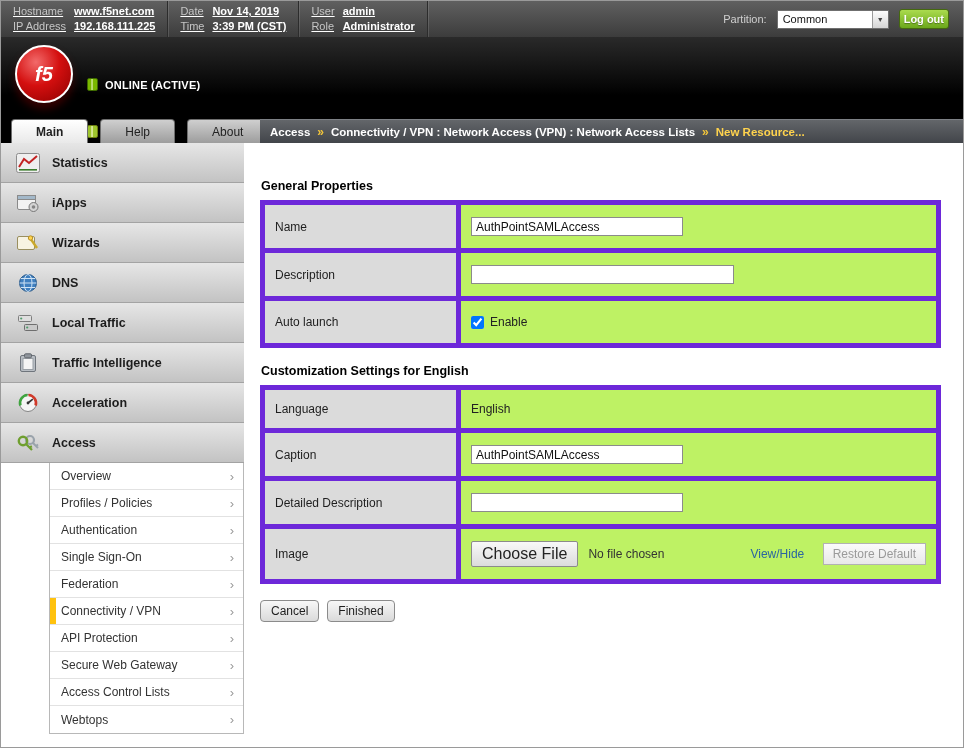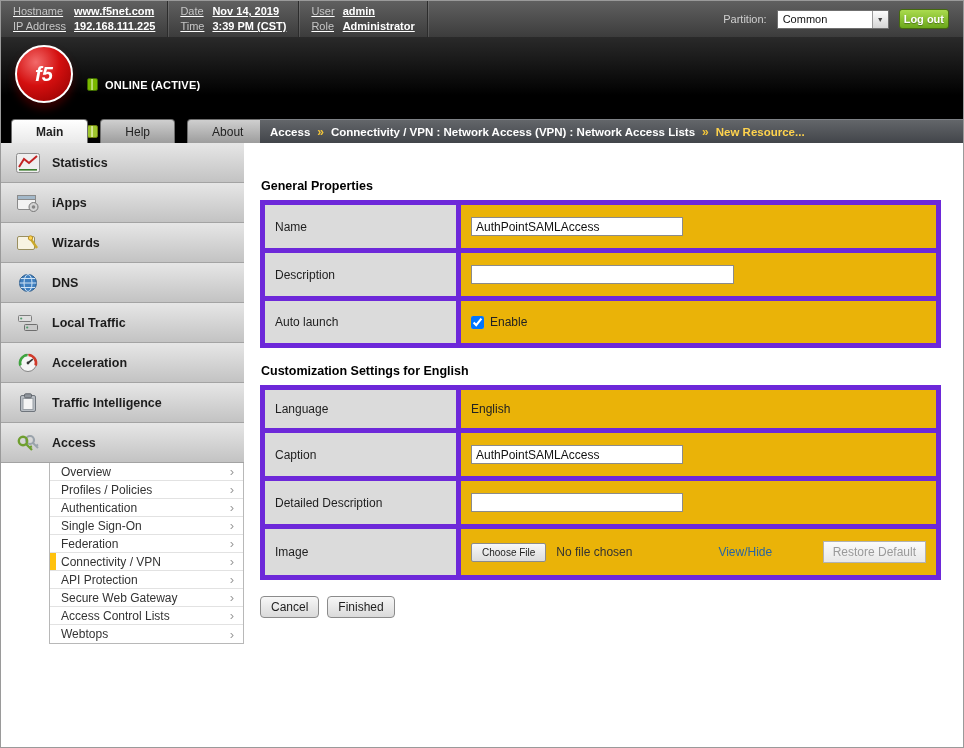--- a/index.html
+++ b/index.html
@@ -126,21 +126,21 @@
     cursor: pointer;
   }
   .side-icon { width: 26px; display: flex; justify-content: center; }
   .submenu {
     margin-left: 48px; width: 195px;
     background: #fff;
     border: 1px solid #b8b8b8; border-top: none;
   }
   .submenu-item {
     position: relative;
-    height: 18px;
+    height: 27px;
     display: flex; align-items: center; justify-content: space-between;
     padding: 0 9px 0 11px;
     border-bottom: 1px solid #e2e2e2;
     font-size: 12px; color: #333;
     cursor: pointer;
   }
   .submenu-item:last-child { border-bottom: none; }
   .submenu-item.active::before {
     content: ""; position: absolute; left: 0; top: 0; bottom: 0; width: 6px;
     background: #ffc20e;
@@ -157,37 +157,37 @@
     border: 1px solid #adadad;
   }
   table.ptable td { border: 5px solid #6d28d9; font-size: 12px; }
   td.label-cell {
     width: 196px;
     background: #dbdbdb;
     padding: 8px 10px;
     color: #1e1e1e;
     border-right: 1px solid #9f9f9f;
   }
-  td.value-cell { background: #eab308; padding: 12px 10px; color: #222; }
+  td.value-cell { background: #bef264; padding: 12px 10px; color: #222; }
   .txt {
     height: 19px; border: 1px solid #8b8b8b;
     font-size: 12px; padding: 1px 4px;
     font-family: inherit; background: #fff; color: #111;
   }
   .w-name { width: 212px; }
   .w-desc { width: 263px; }
   .check-wrap { display: flex; align-items: center; gap: 6px; padding: 2px 0; }
   .check-wrap input { width: 13px; height: 13px; }
 
   .file-row { display: flex; align-items: center; gap: 10px; }
   .choose-file-btn {
     background: linear-gradient(#f8f8f8, #dcdcdc);
     border: 1px solid #8b8b8b;
     border-radius: 2px;
-    font-size: 10px; color: #222;
+    font-size: 16px; color: #222;
     padding: 3px 10px;
     font-family: inherit;
     cursor: pointer;
   }
   .no-file { font-size: 12px; color: #333; }
   .view-hide { color: #2a65a0; font-size: 12px; margin-left: 76px; text-decoration: none; cursor: pointer; }
   .restore-btn {
     margin-left: auto;
     background: linear-gradient(#fbfbfb, #e8e8e8);
     border: 1px solid #b2b2b2;
@@ -327,44 +327,44 @@
             <rect x="8.5" y="11.5" width="13" height="6" rx="1" fill="#c9c9c9" stroke="#6e6e6e"></rect>
             <circle cx="5.2" cy="5.5" r="1.1" fill="#4f9a6a"></circle>
             <circle cx="11.2" cy="14.5" r="1.1" fill="#4f9a6a"></circle>
           </svg>
       </span>
       <span>Local Traffic</span>
     </div>
 
     <div class="side-item">
       <span class="side-icon">
+        <svg width="20" height="20" viewBox="0 0 20 20">
+            <rect x="2.5" y="2.5" width="15" height="16" rx="1.5" fill="#b9bec4" stroke="#6f757c"></rect>
+            <rect x="5" y="5.5" width="10" height="11" fill="#f4f4f4" stroke="#9aa0a6"></rect>
+            <rect x="6.5" y="0.8" width="7" height="4" rx="1.2" fill="#8f959c" stroke="#62676d"></rect>
+          </svg>
+      </span>
+      <span>Traffic Intelligence</span>
+    </div>
+
+    <div class="side-item">
+      <span class="side-icon">
         <svg width="22" height="20" viewBox="0 0 22 20">
             <circle cx="11" cy="10" r="8.5" fill="#f5f5f5" stroke="#858585"></circle>
             <path d="M3.4 12.5 A8 8 0 0 1 10.5 2" stroke="#3fa43f" stroke-width="2.6" fill="none"></path>
             <path d="M11.5 2 A8 8 0 0 1 18.6 12.5" stroke="#d03a2a" stroke-width="2.6" fill="none"></path>
             <line x1="11" y1="10" x2="15.8" y2="6.2" stroke="#333" stroke-width="1.6"></line>
             <circle cx="11" cy="10" r="1.4" fill="#333"></circle>
           </svg>
       </span>
       <span>Acceleration</span>
     </div>
 
     <div class="side-item">
       <span class="side-icon">
-        <svg width="20" height="20" viewBox="0 0 20 20">
-            <rect x="2.5" y="2.5" width="15" height="16" rx="1.5" fill="#b9bec4" stroke="#6f757c"></rect>
-            <rect x="5" y="5.5" width="10" height="11" fill="#f4f4f4" stroke="#9aa0a6"></rect>
-            <rect x="6.5" y="0.8" width="7" height="4" rx="1.2" fill="#8f959c" stroke="#62676d"></rect>
-          </svg>
-      </span>
-      <span>Traffic Intelligence</span>
-    </div>
-
-    <div class="side-item">
-      <span class="side-icon">
         <svg width="24" height="20" viewBox="0 0 24 20">
             <circle cx="14" cy="7" r="4" fill="none" stroke="#9aa3ab" stroke-width="2.2"></circle>
             <path d="M17 10 L22 15 M20 13 l2 -1.5" stroke="#9aa3ab" stroke-width="2" fill="none"></path>
             <circle cx="7" cy="8" r="4.2" fill="none" stroke="#6f9f2f" stroke-width="2.4"></circle>
             <path d="M10 11 L16 17 M13.5 14.5 l2.4 -1.2" stroke="#6f9f2f" stroke-width="2.2" fill="none"></path>
           </svg>
       </span>
       <span>Access</span>
     </div>
 

